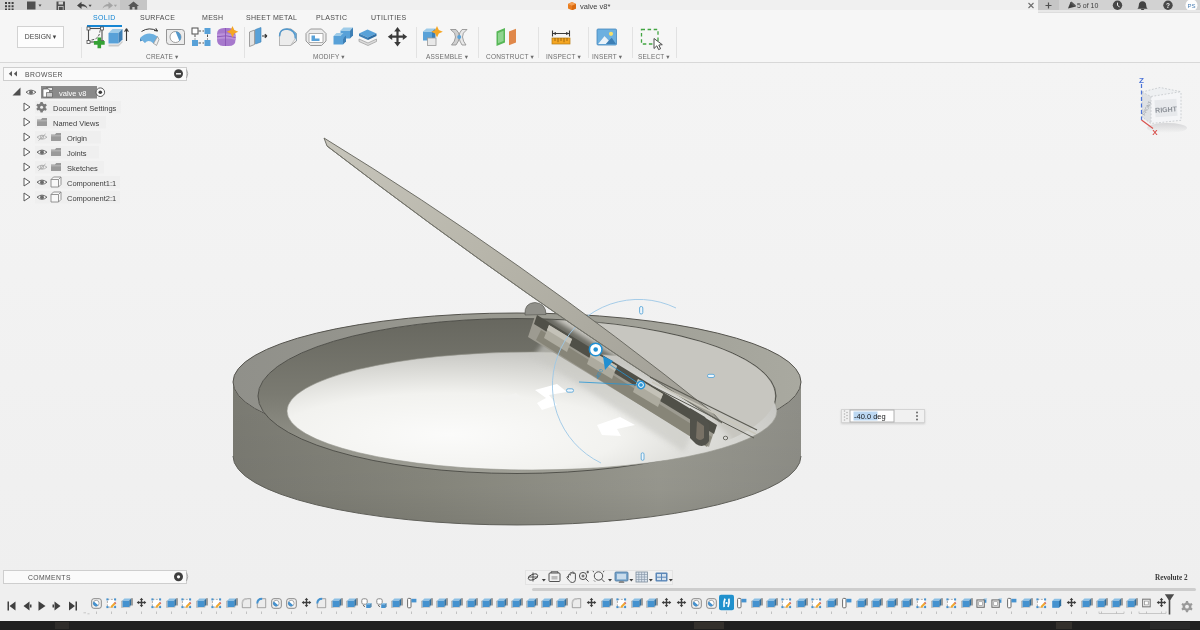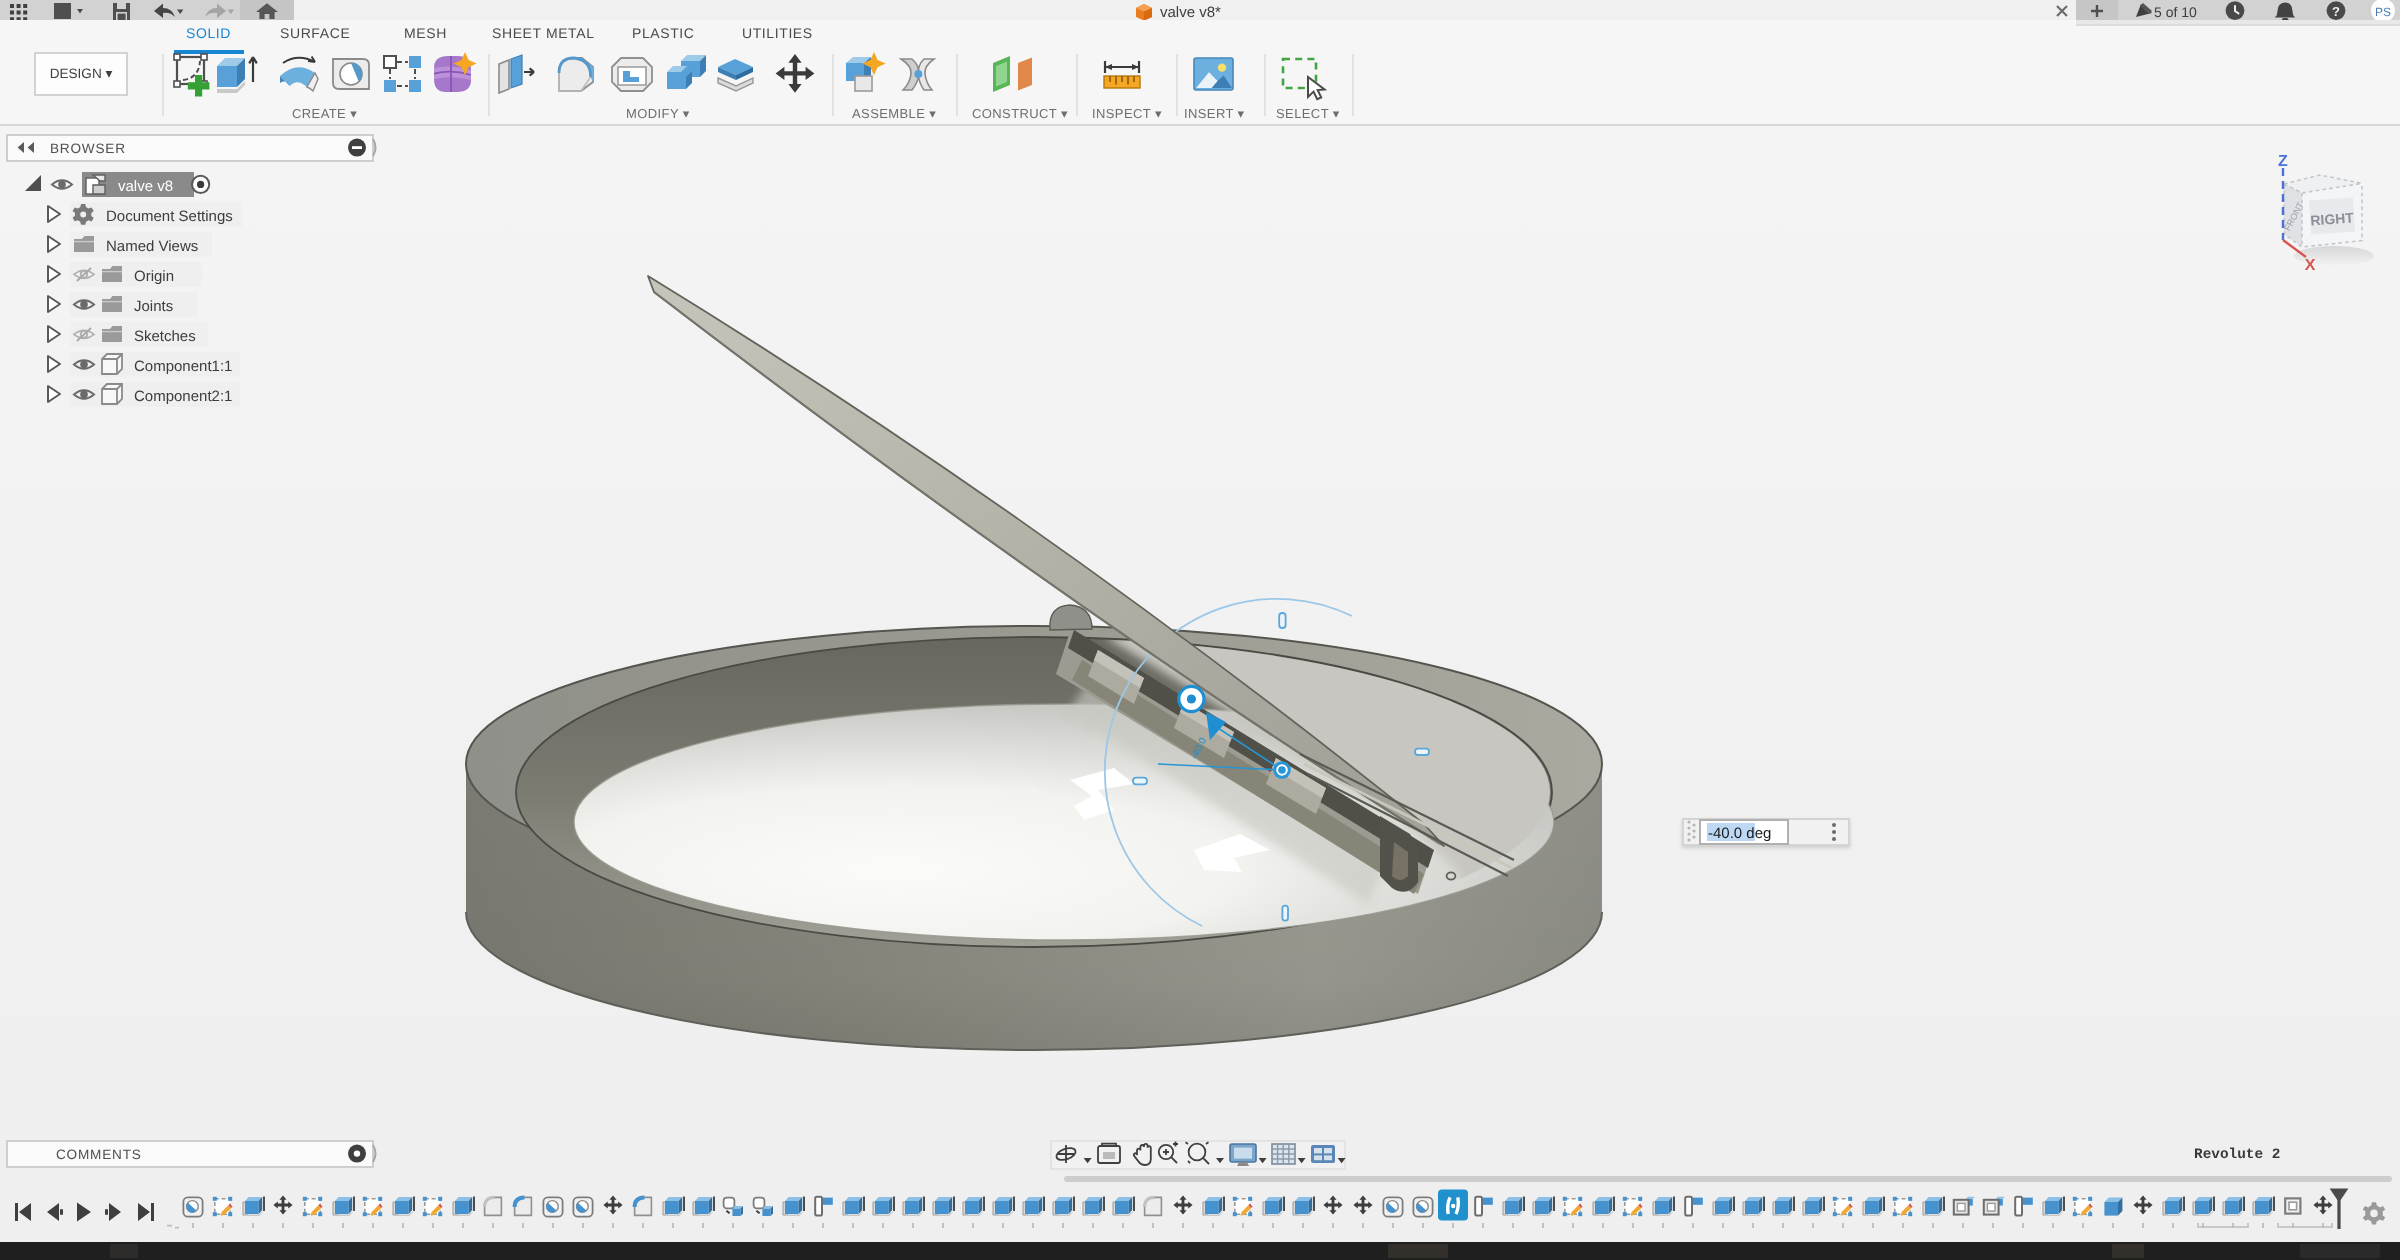--- a/index.html
+++ b/index.html
@@ -409,21 +409,21 @@
 <div style="position:absolute;left:3px;top:570px;width:184px;height:14px;background:#fafafa;border:1px solid #cecece;box-sizing:border-box"></div>
 <svg width="200" height="16" viewBox="0 0 200 16" style="position:absolute;left:0;top:569px">
  <text x="28" y="10.5" font-family="Liberation Sans, sans-serif" font-size="6.8" fill="#4f4f4f" letter-spacing="0.4">COMMENTS</text>
  <circle cx="178.5" cy="7.8" r="4.5" fill="#3f3f3f"></circle>
       <circle cx="178.5" cy="7.8" r="1.6" fill="#fff"></circle>
  <path d="M186.5 3.5 Q189 7.75 186.5 12" fill="none" stroke="#a8a8a8" stroke-width="1"></path>
 </svg>
 
 <div style="position:absolute;left:0;top:585px;width:1200px;height:36px;background:#efefef"></div>
 <div style="position:absolute;left:532px;top:587.5px;width:664px;height:3.5px;background:#cdcdcd;border-radius:2px"></div>
-<span style="position:absolute;left:1097px;top:573.5px;font-family:Liberation Mono, monospace;font-size:7.2px;font-weight:bold;color:#3a3a3a">Revolute 2</span>
+<span style="position:absolute;left:1155px;top:573.5px;font-family:Liberation Serif, serif;font-size:7.2px;font-weight:bold;color:#3a3a3a">Revolute 2</span>
 <div style="position:absolute;left:0;top:621px;width:1200px;height:9px;background:#1f1f1f"></div>
 <div style="position:absolute;left:55px;top:622px;width:14px;height:7px;background:#2e2c2a"></div>
 <div style="position:absolute;left:694px;top:622px;width:30px;height:7px;background:#33302c"></div>
 <div style="position:absolute;left:1056px;top:622px;width:16px;height:7px;background:#33302c"></div>
 <div style="position:absolute;left:1150px;top:622px;width:40px;height:7px;background:#2a2a2a"></div>
 
 <svg width="1200" height="630" viewBox="0 0 1200 630" style="position:absolute;left:0;top:0">
 <defs>
 <g id="tl-cube">
           <path d="M0.5 4 L2.8 4 L2.8 10.5 L0.5 10.5 Z" fill="#d9d9d9" stroke="#9a9a9a" stroke-width="0.5"></path>

